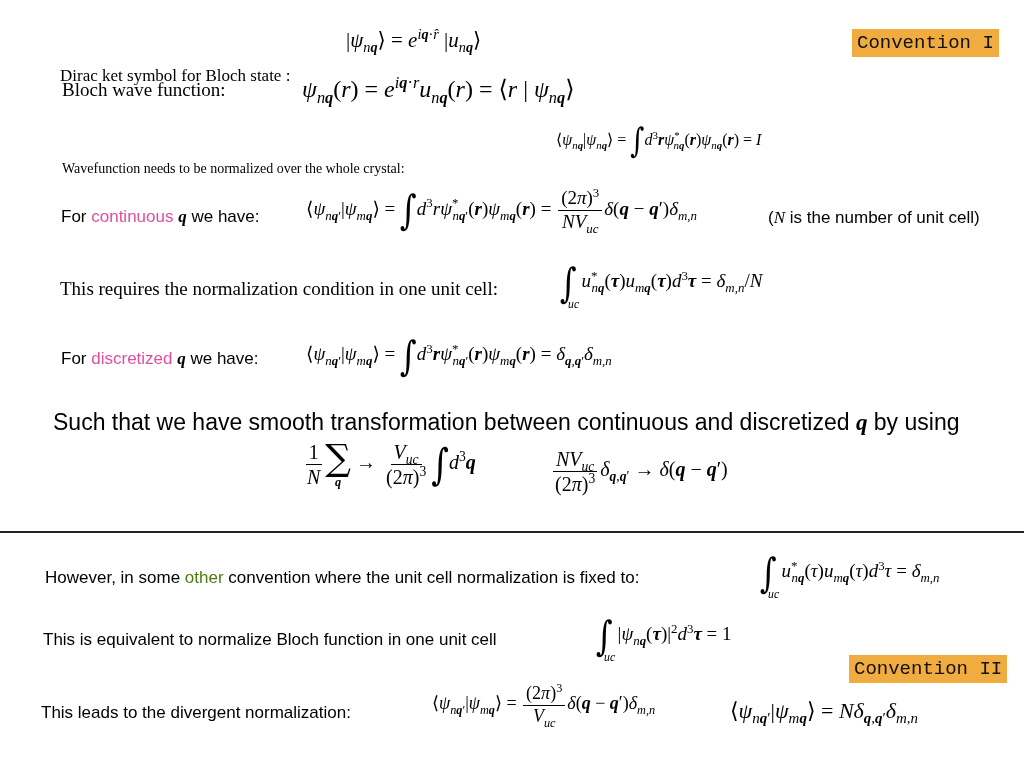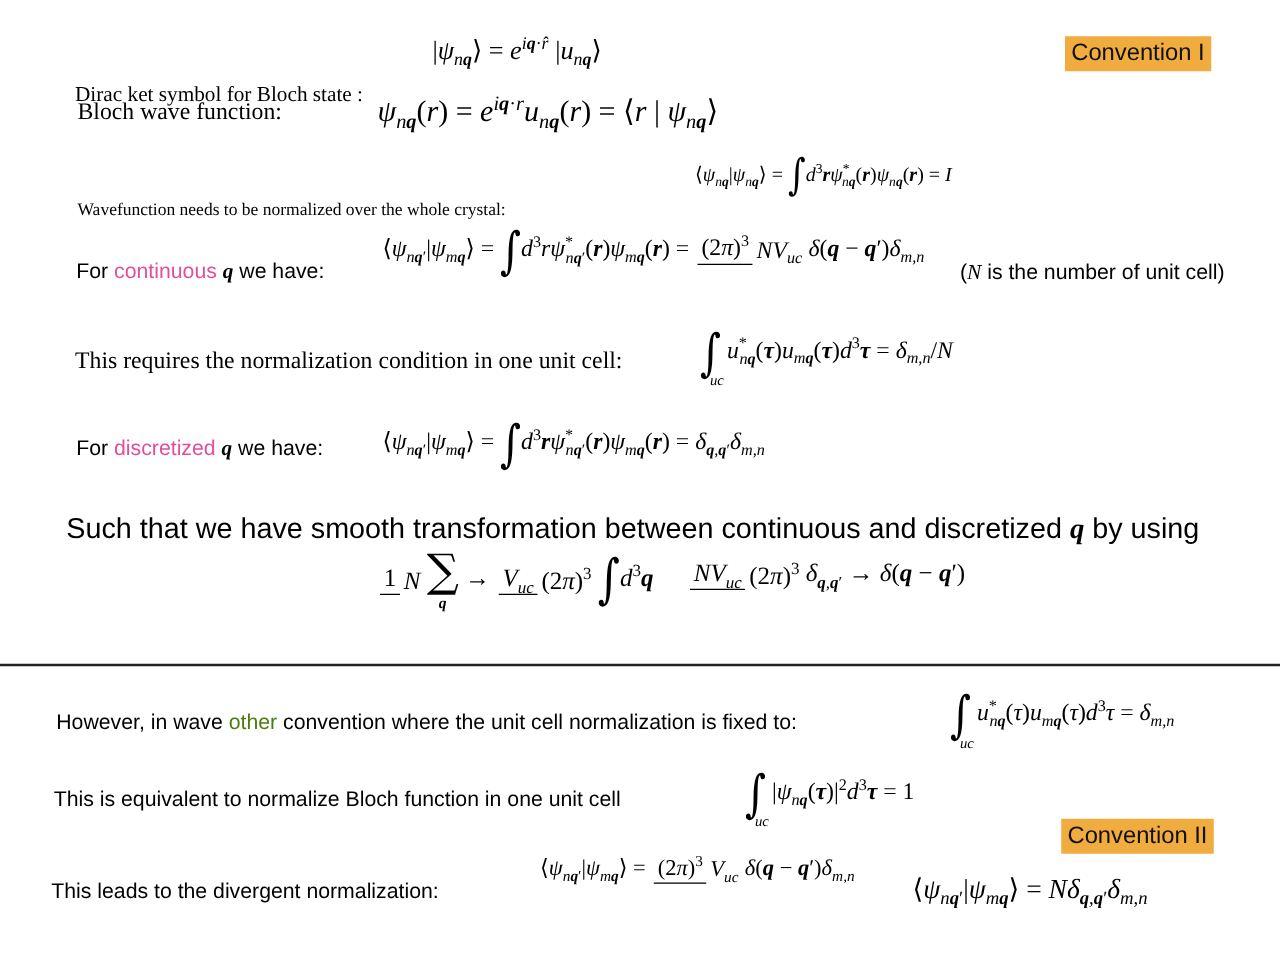--- a/index.html
+++ b/index.html
@@ -4,30 +4,30 @@
 <style>
   html, body { margin: 0; padding: 0; }
   body { width: 1024px; height: 768px; background: #ffffff; position: relative; overflow: hidden; color: #000; }
   .abs { position: absolute; white-space: nowrap; }
   .serif { font-family: "Liberation Serif", "DejaVu Serif", serif; }
   .sans { font-family: "Liberation Sans", "DejaVu Sans", sans-serif; }
   .m { font-family: "Liberation Serif", "DejaVu Serif", serif; font-style: italic; }
   .m .up { font-style: normal; }
   .m b, .bq { font-weight: bold; font-style: italic; }
   sub, sup { font-size: 0.68em; line-height: 0; }
-  .frac { display: inline-flex; flex-direction: row; align-items: center; vertical-align: middle; margin: 0 2px; }
+  .frac { display: inline-flex; flex-direction: column; align-items: center; vertical-align: middle; margin: 0 2px; }
   .frac .num { border-bottom: 1px solid #000; padding: 0 3px 1px; line-height: 1.1; }
   .frac .den { padding: 1px 3px 0; line-height: 1.1; }
   .int { font-family: "DejaVu Serif", serif; font-style: normal; font-size: 1.7em; vertical-align: middle; line-height: 0; display: inline-block; transform: scaleY(1.25); }
   .intsub { position: relative; display: inline-block; }
   .intsub .lim { position: absolute; left: 8px; bottom: -20px; font-size: 0.62em; font-style: italic; }
   .sum { display: inline-flex; flex-direction: column; align-items: center; vertical-align: middle; }
   .sum .sig { font-family: "DejaVu Serif", serif; font-style: normal; font-size: 1.8em; line-height: 1; }
   .sum .idx { font-size: 0.62em; font-weight: bold; font-style: italic; line-height: 1; }
-  .badge { background: #f0ac3f; font-family: Liberation Sans, sans-serif; font-size: 19px; padding: 3px 5px; color: #111; text-align: right; }
+  .badge { background: #f0ac3f; font-family: Liberation Mono, monospace; font-size: 19px; padding: 3px 5px; color: #111; text-align: right; }
   .pink { color: #e0509a; }
   .red { color: #4d7c0f; }
   .divider { position: absolute; left: 0; top: 531px; width: 1024px; height: 2px; background: #222; }
 </style>
 </head>
 <body>
 
 <div class="abs badge" style="left:852px; top:29px;">Convention I</div>
 
 <div class="abs serif" style="left:60px; top:33px; font-size:17px;margin-top:33px;">Dirac ket symbol for Bloch state :</div>
@@ -89,21 +89,21 @@
 <div class="abs m" style="left:550px; top:448px; font-size:20px;">
   <span class="frac">
       <span class="num">NV<sub>uc</sub></span>
       <span class="den up">(2<i>π</i>)<sup>3</sup></span>
     </span>δ<sub><b>q</b>,<b>q</b><span class="up">′</span></sub><span class="up"> → </span>δ<span class="up">(</span><b>q</b><span class="up"> − </span><b>q</b><span class="up">′)</span>
 </div>
 
 <div class="divider"></div>
 
 <div class="abs sans" style="left:45px; top:568px; font-size:17px;">
-  <span>However, in wave </span><span class="red">other</span><span> convention where the unit cell normalization is fixed to:</span>
+  <span>However, in some </span><span class="red">other</span><span> convention where the unit cell normalization is fixed to:</span>
 </div>
 <div class="abs m" style="left:760px; top:560px; font-size:19px;">
   <span class="intsub"><span class="int">∫</span><span class="lim">uc</span></span> u<sup class="up">*</sup><sub style="margin-left:-6px"><i>n</i><b>q</b></sub><span class="up">(</span>τ<span class="up">)</span>u<sub><i>m</i><b>q</b></sub><span class="up">(</span>τ<span class="up">)</span>d<sup class="up">3</sup>τ<span class="up"> = </span>δ<sub>m,n</sub>
 </div>
 
 <div class="abs sans" style="left:43px; top:630px; font-size:17px;">This is equivalent to normalize Bloch function in one unit cell</div>
 <div class="abs m" style="left:596px; top:623px; font-size:19px;">
   <span class="intsub"><span class="int">∫</span><span class="lim">uc</span></span> <span class="up">|</span>ψ<sub><i>n</i><b>q</b></sub><span class="up">(</span><b>τ</b><span class="up">)|</span><sup class="up">2</sup>d<sup class="up">3</sup><b>τ</b><span class="up"> = 1</span>
 </div>
 <div class="abs badge" style="left:849px; top:623px;margin-top:32px;">Convention II</div>

